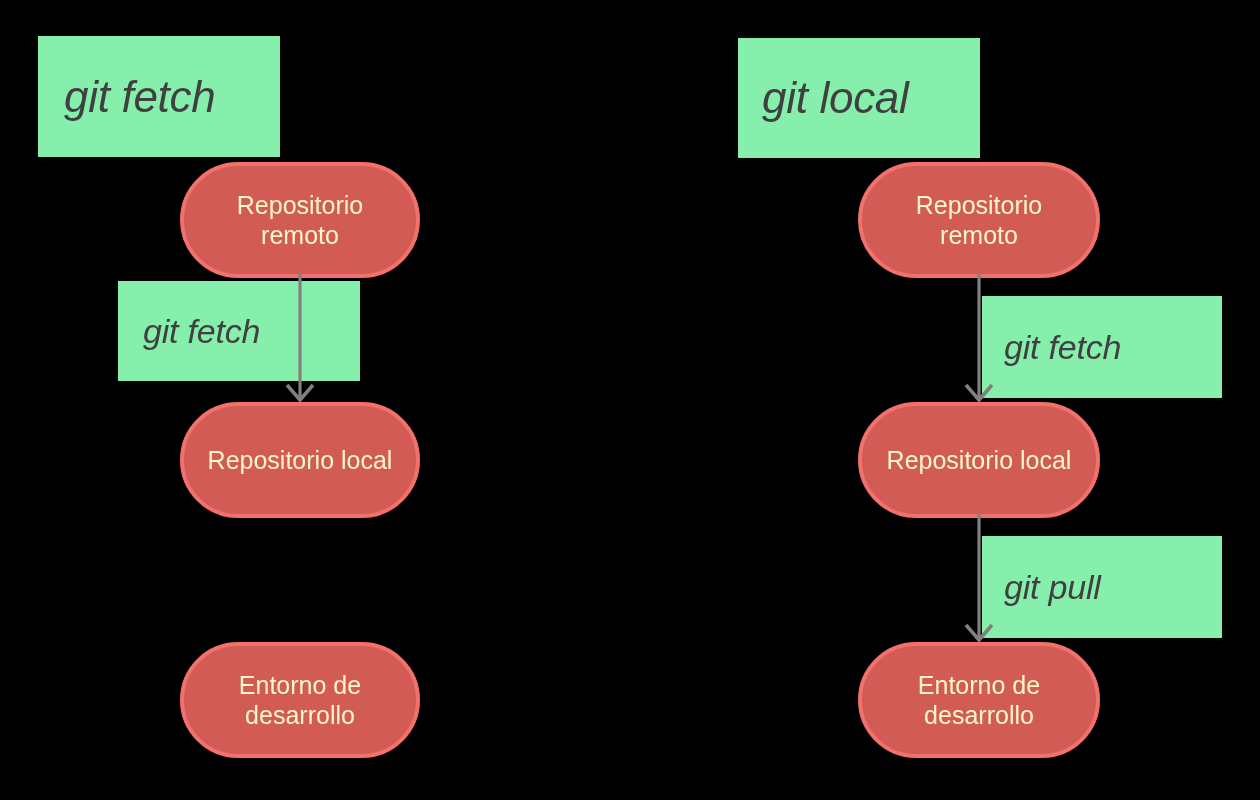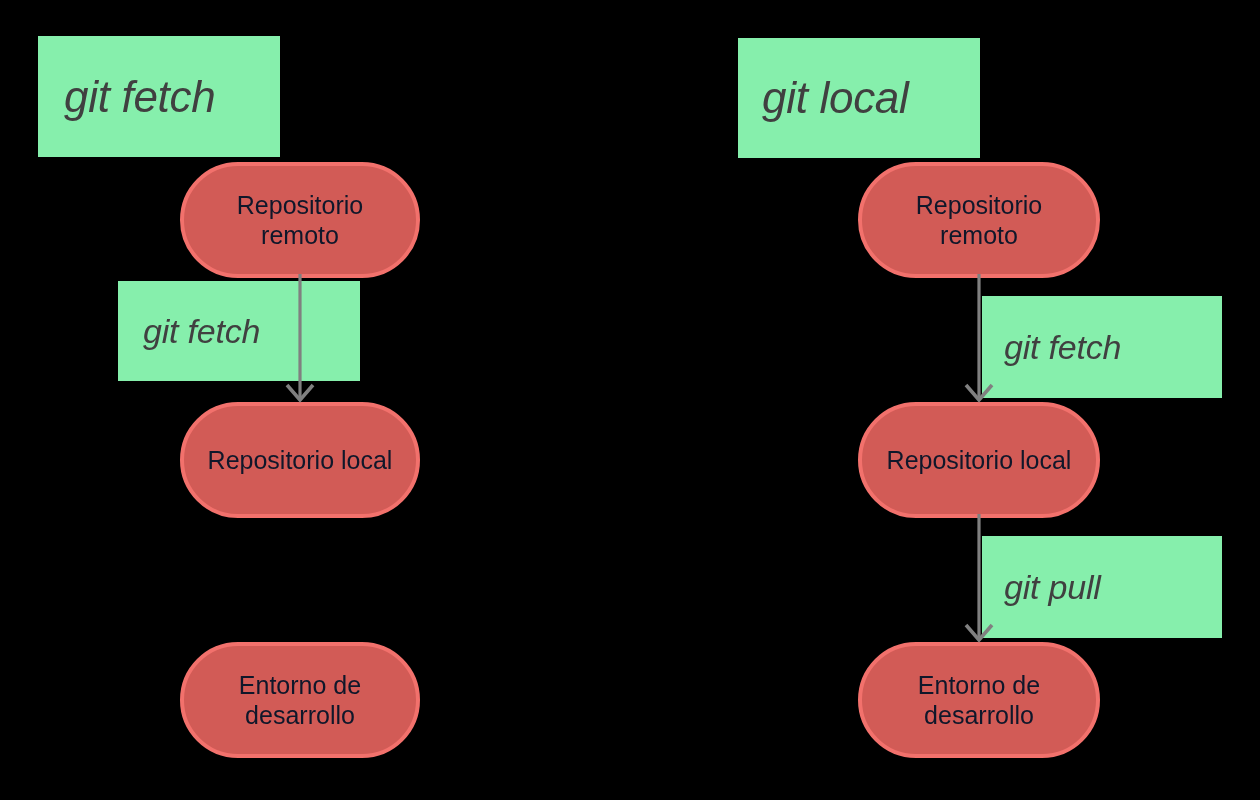--- a/index.html
+++ b/index.html
@@ -46,21 +46,21 @@
   .node {
     position: absolute;
     box-sizing: border-box;
     background: #d25b56;
     border: 4px solid #f2716c;
     border-radius: 58px;
     display: flex;
     align-items: center;
     justify-content: center;
     text-align: center;
-    color: #0f172a;
+    color: #fef9c3;
     font-size: 25px;
     line-height: 1.22;
     font-weight: 400;
     z-index: 2;
     padding: 0 14px;
   }
   .node .node-label { display: block; width: 100%; }
 
   
   .arrow {

